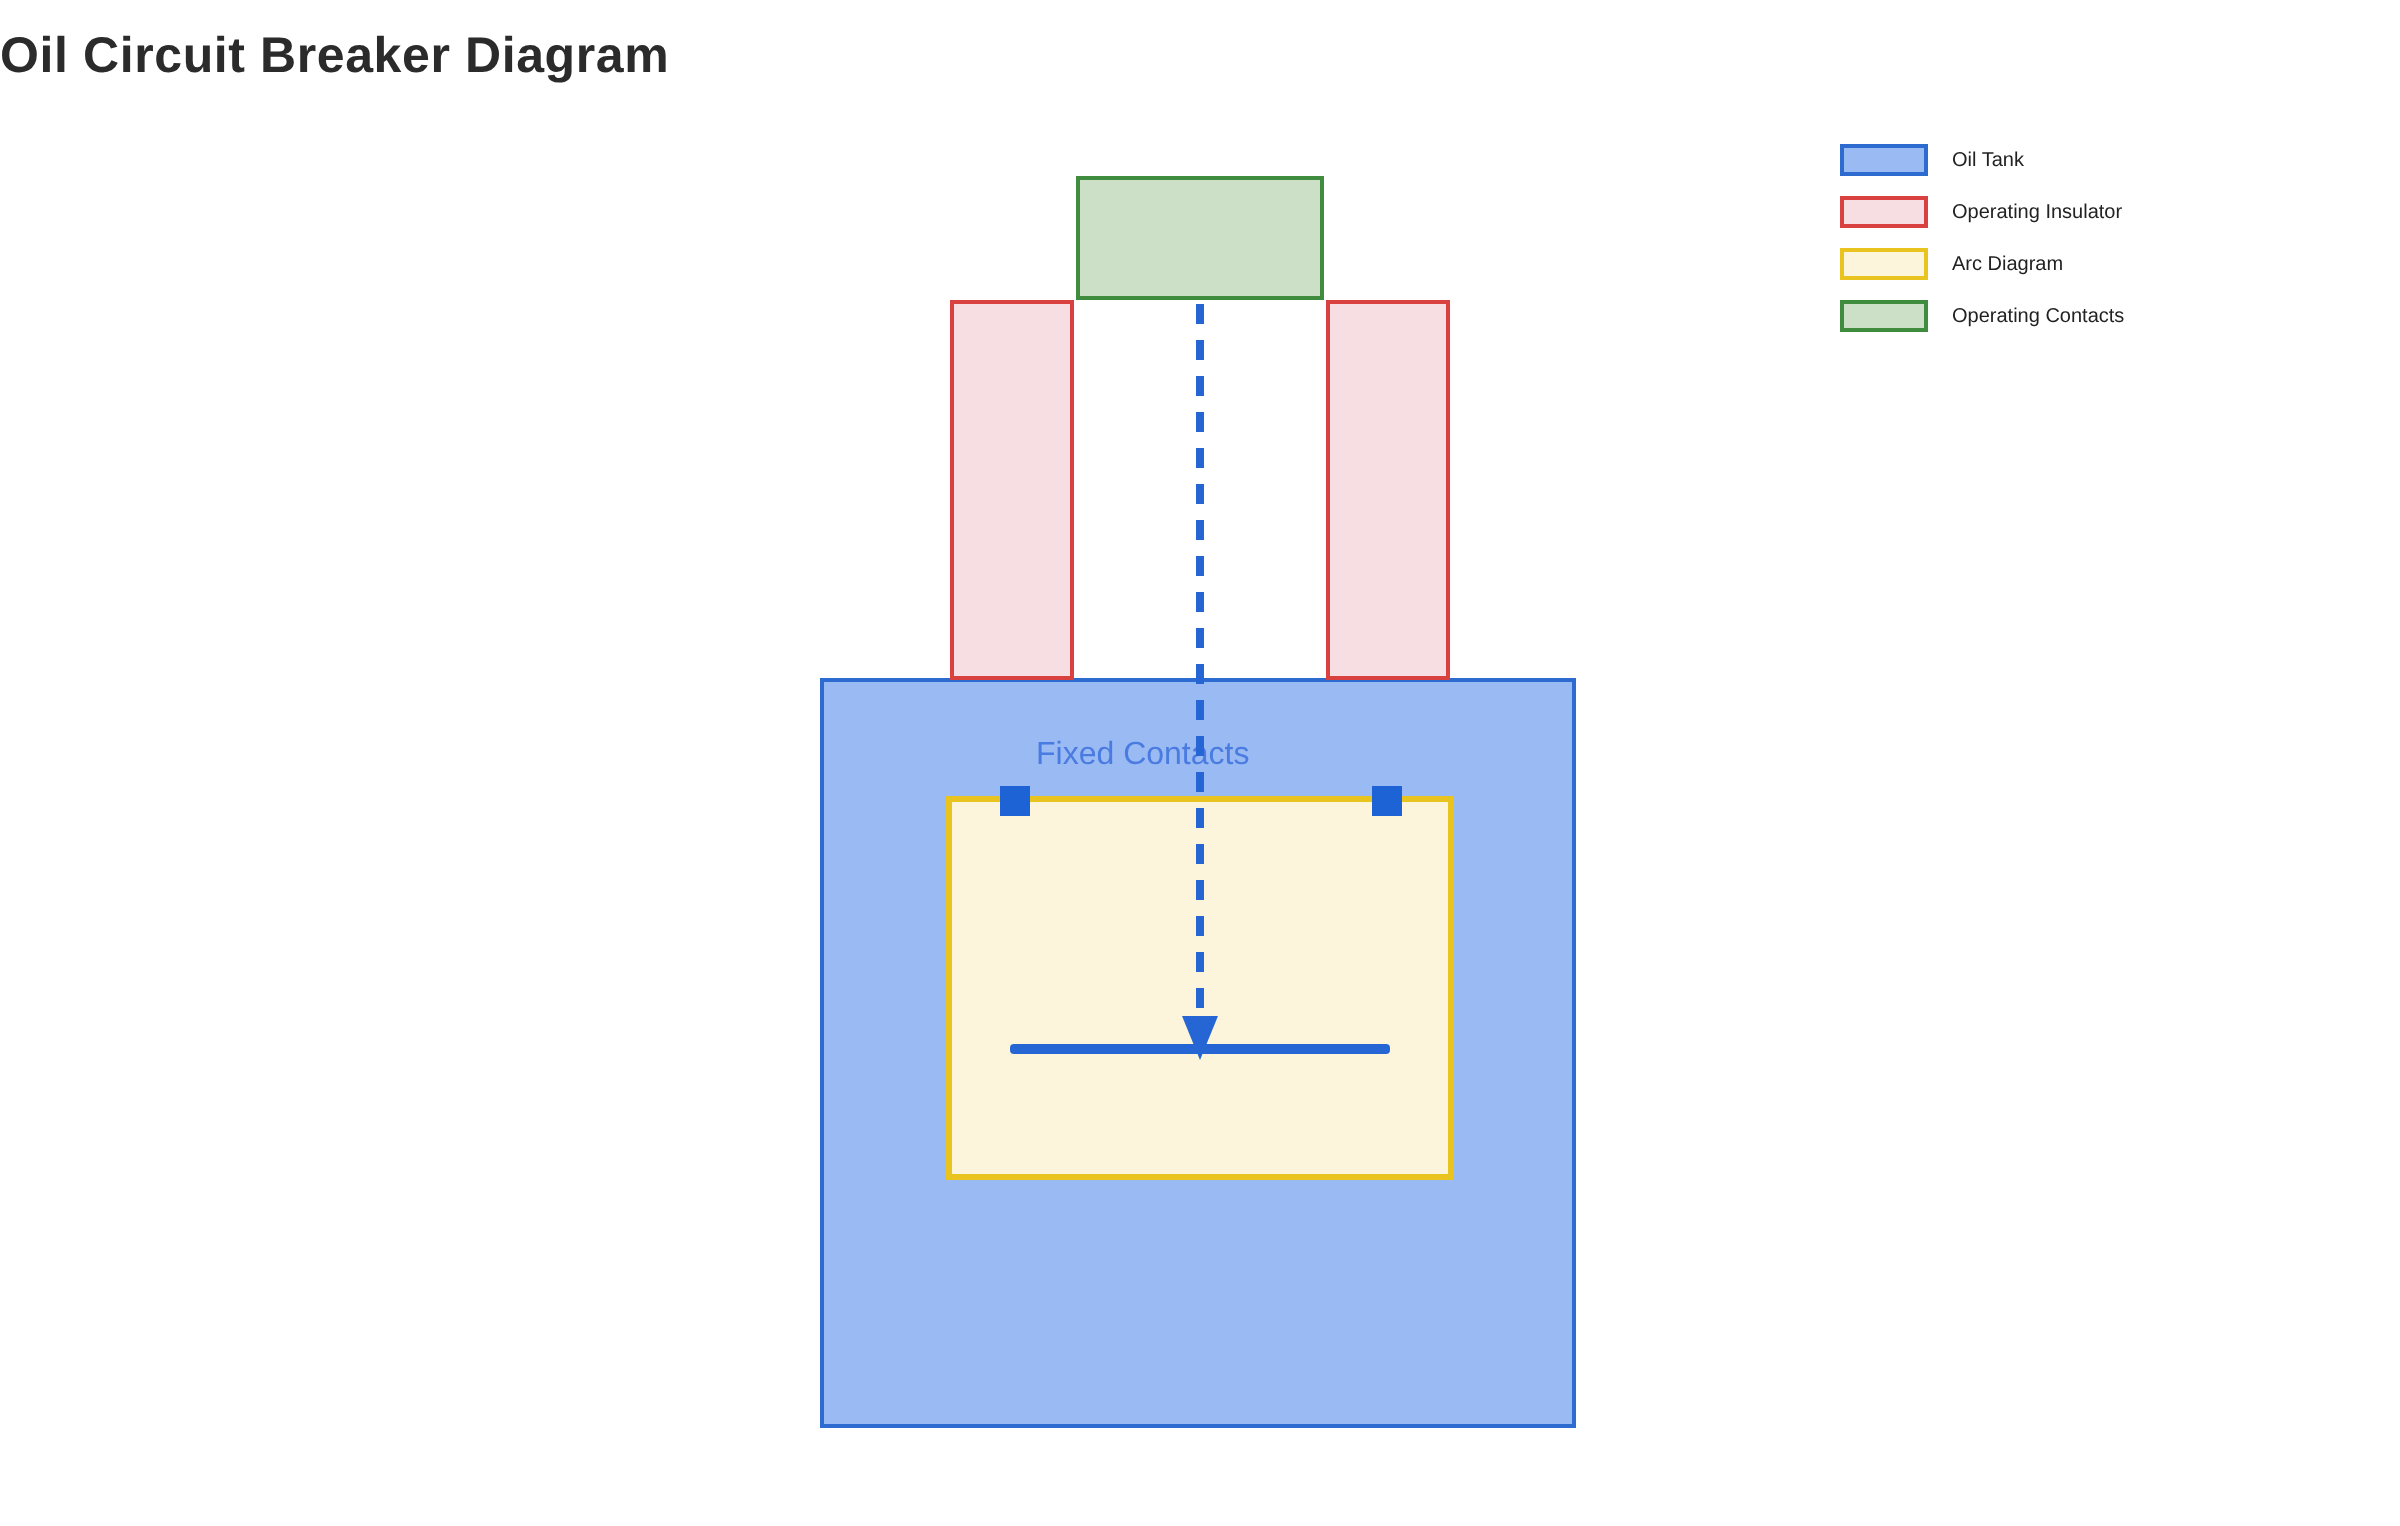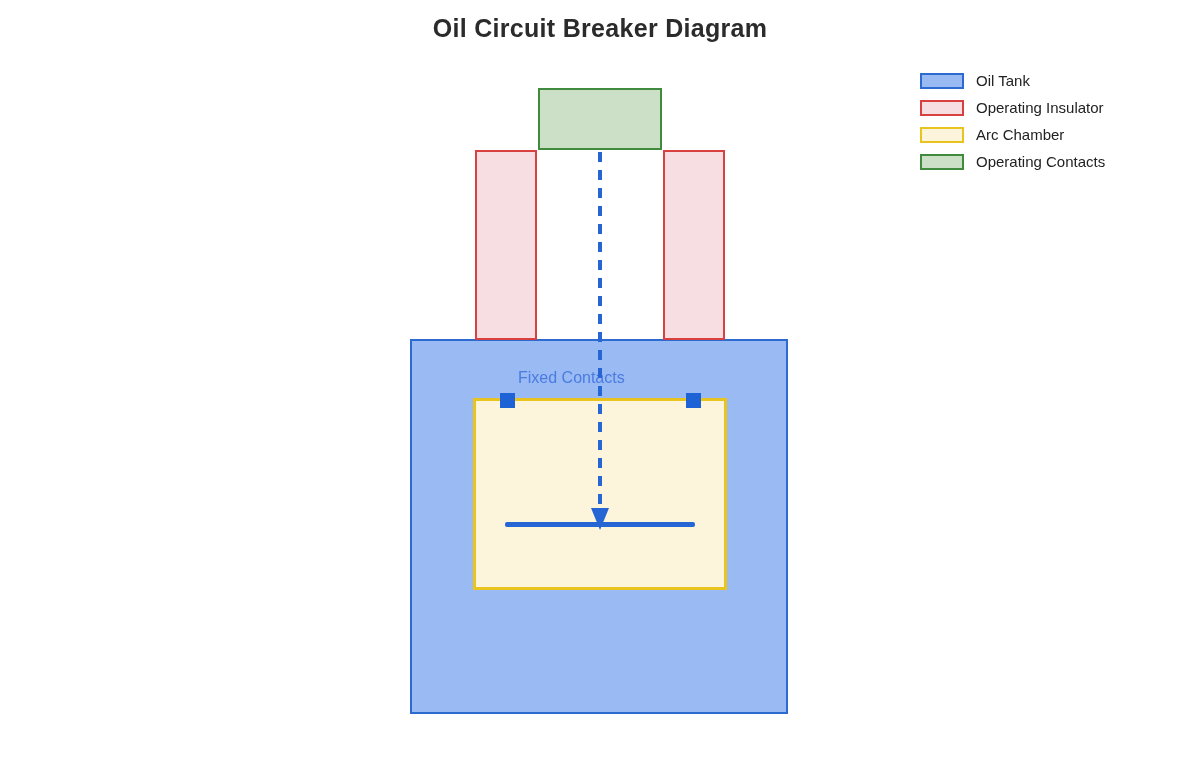--- a/index.html
+++ b/index.html
@@ -1,27 +1,27 @@
 <!DOCTYPE html>
 <html><head>
 <meta charset="utf-8">
 <style>
   html,body{margin:0;padding:0;background:#ffffff;font-family:"Liberation Sans",sans-serif;}
   .canvas{position:relative;width:1200px;height:763px;background:#ffffff;overflow:hidden;}
 
   .page-title{
-    position:absolute;left:0;top:14px;width:1200px;text-align:center;
+    position:absolute;left:0;top:14px;width:1200px;
     font-size:25px;font-weight:700;color:#2b2b2b;letter-spacing:.3px;
   }
 
   
   .legend{position:absolute;left:920px;top:72px;}
   .legend-row{display:flex;align-items:center;margin-bottom:10px;cursor:pointer;}
   .legend-swatch{width:44px;height:16px;border:2px solid #000;box-sizing:border-box;margin-right:12px;flex:0 0 auto;}
-  .legend-label{font-size:15px;color:#222222;white-space:nowrap;}
+  .legend-label{font-size:10px;color:#222222;white-space:nowrap;}
 
   
   .shape{position:absolute;box-sizing:border-box;}
   .oil-tank{left:410px;top:339px;width:378px;height:375px;background:#9ABAF4;border:2px solid #2E6BD0;}
   .insulator{background:#F7DEE2;border:2px solid #D94040;top:150px;width:62px;height:190px;}
   .insulator.left{left:475px;}
   .insulator.right{left:663px;}
   .op-mech{left:538px;top:88px;width:124px;height:62px;background:#CBE0C6;border:2px solid #3F8C3F;}
   .arc-chamber{left:473px;top:398px;width:254px;height:192px;background:#FCF5DC;border:3px solid #E9C41F;}
 
@@ -48,21 +48,21 @@
     <div class="legend-row">
       <span class="legend-swatch" style="background: rgb(154, 186, 244); border-color: rgb(46, 107, 208);"></span>
       <span class="legend-label">Oil Tank</span>
     </div>
     <div class="legend-row">
       <span class="legend-swatch" style="background: rgb(247, 222, 226); border-color: rgb(217, 64, 64);"></span>
       <span class="legend-label">Operating Insulator</span>
     </div>
     <div class="legend-row">
       <span class="legend-swatch" style="background: rgb(252, 245, 220); border-color: rgb(233, 196, 31);"></span>
-      <span class="legend-label">Arc Chamber</span>
+      <span class="legend-label">Arc Diagram</span>
     </div>
     <div class="legend-row">
       <span class="legend-swatch" style="background: rgb(203, 224, 198); border-color: rgb(63, 140, 63);"></span>
       <span class="legend-label">Operating Contacts</span>
     </div>
   </div>
 
   <div class="shape oil-tank"></div>
   <div class="shape insulator left"></div>
   <div class="shape insulator right"></div>

